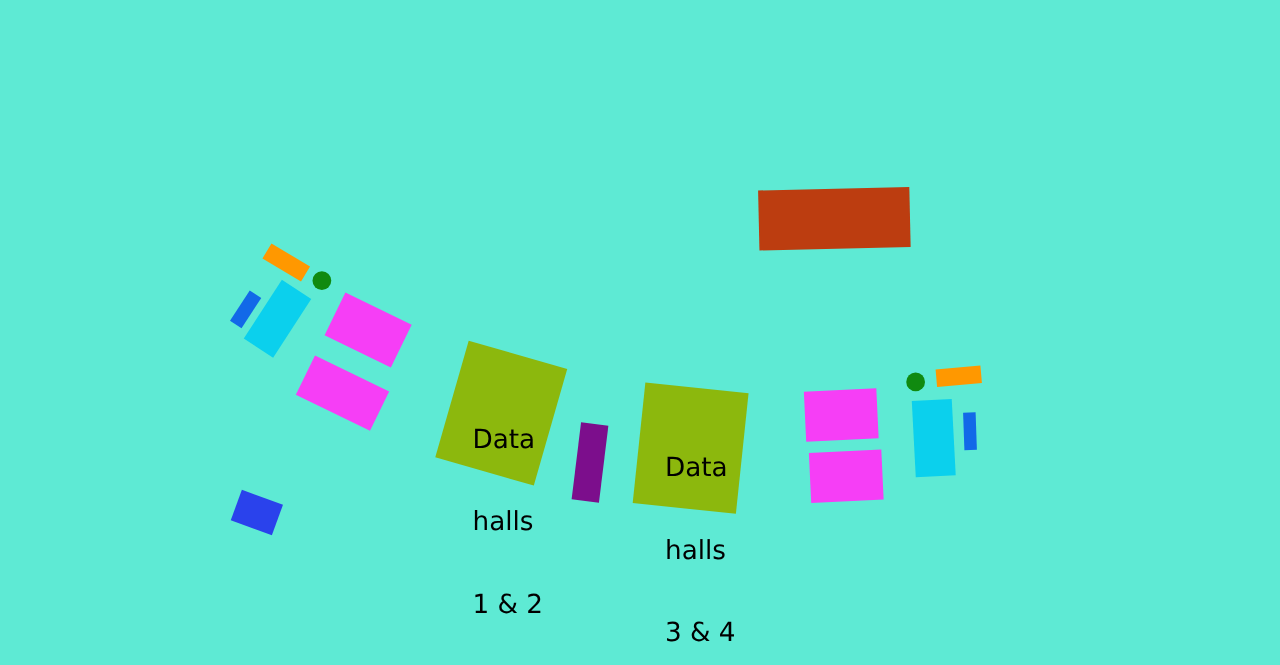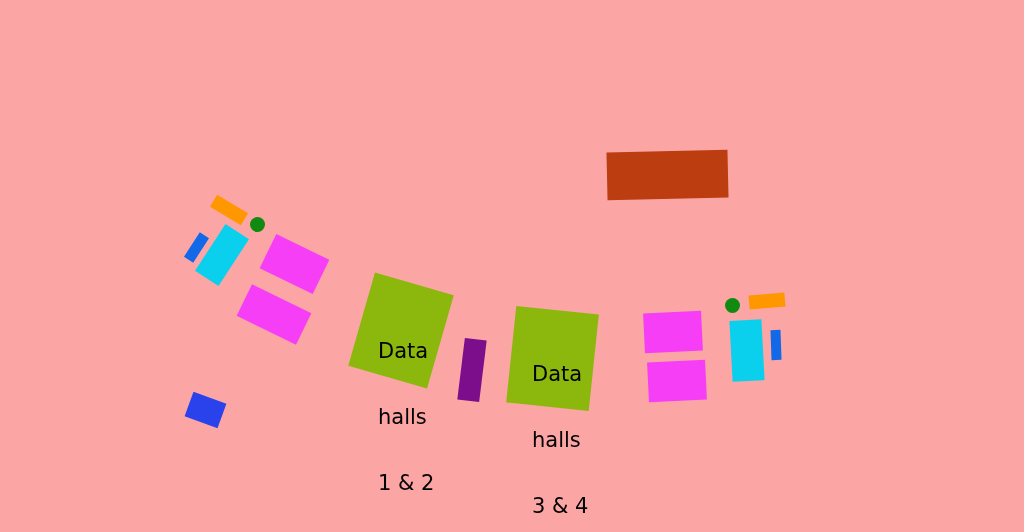--- a/index.html
+++ b/index.html
@@ -25,21 +25,21 @@
     position: absolute;
     font-size: 21px;
     line-height: 22px;
     letter-spacing: 0px;
     white-space: pre;
   }
 </style>
 </head>
 <body>
 
-<div class="canvas" style="background-color: #fca5a5;">
+<div class="canvas" style="background-color: #5eead4;">
 
   <div class="shape" style="left: 607px; top: 151px; width: 121px; height: 48px; transform: rotate(-1.3deg); background-color: rgb(188, 61, 16);"></div>
 
   <div class="shape" style="left: 211px; top: 203px; width: 36px; height: 14px; transform: rotate(31deg); background-color: rgb(255, 152, 0);"></div>
 
   <div class="shape dot" style="left: 250px; top: 217px; width: 15px; height: 15px; background-color: rgb(16, 138, 16);"></div>
 
   <div class="shape" style="left: 191px; top: 233px; width: 11px; height: 29px; transform: rotate(33deg); background-color: rgb(18, 105, 232);"></div>
 
   <div class="shape" style="left: 208px; top: 227px; width: 28px; height: 56px; transform: rotate(33deg); background-color: rgb(11, 208, 237);"></div>

